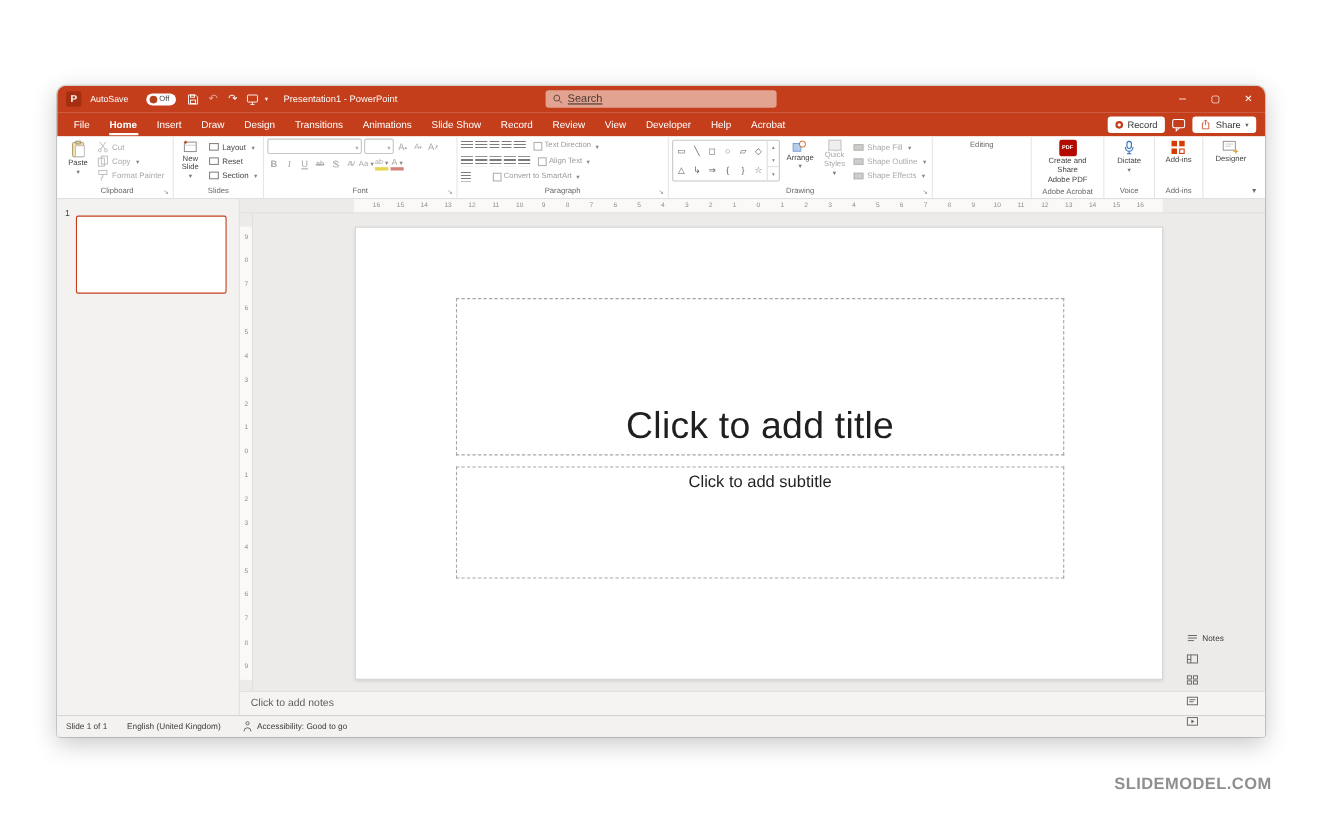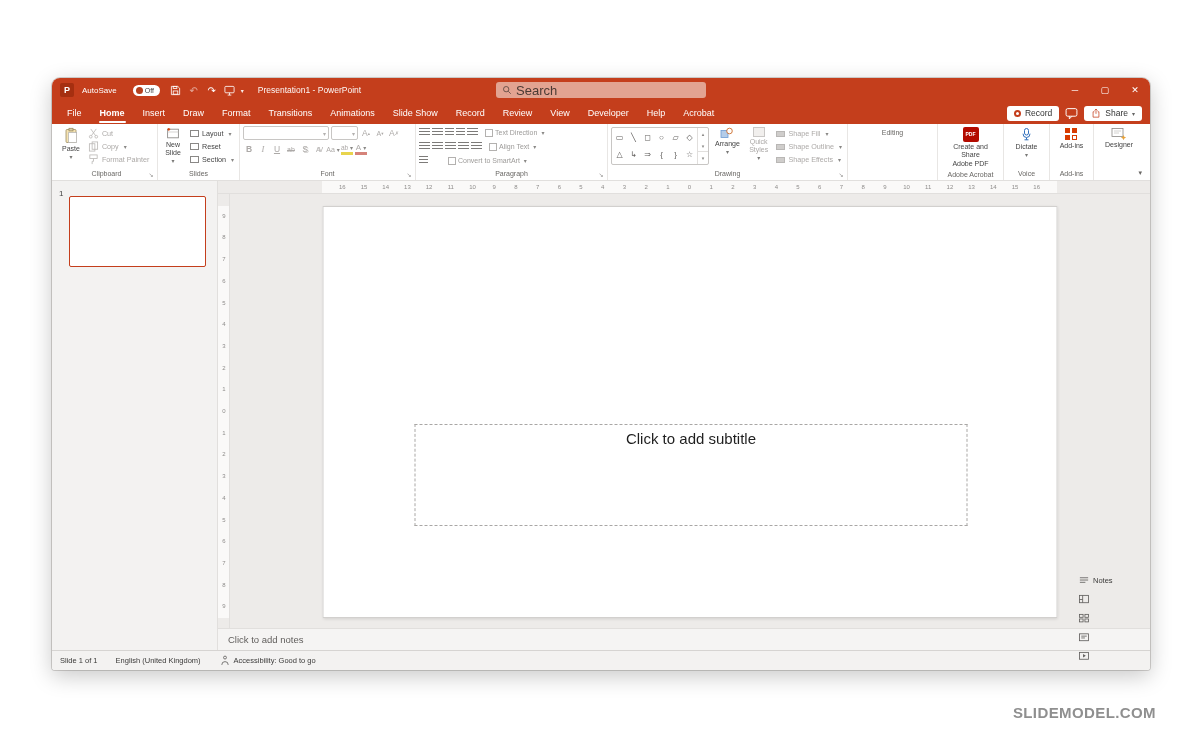--- a/index.html
+++ b/index.html
@@ -24,21 +24,21 @@
   .as-state { font-size:7px; color:#444; }
   .qat-icon { width:16px; height:16px; display:flex; align-items:center; justify-content:center;
               color:#fff; font-size:10px; margin-right:2px; }
   .qat-icon.dim { opacity:.55; }
   .tb-caret { font-size:6px; opacity:.9; margin:0 4px 0 1px; }
   .tb-title { font-size:8.5px; color:rgba(255,255,255,.96); margin-left:10px; white-space:nowrap; }
   .search-pill { position:absolute; left:50%; top:4px; transform:translateX(-50%);
                  width:210px; height:16px; background:#e2a391; border-radius:3px;
                  display:flex; align-items:center; padding:0 6px; gap:4px; }
   .search-pill input { flex:1; border:none; outline:none; background:transparent;
-                       font-size:13px; color:#3f3430; font-family:inherit; }
+                       font-size:10px; color:#3f3430; font-family:inherit;text-decoration:underline; }
   .search-pill input::placeholder { color:#4a3a34; opacity:1; }
   .win-controls { position:absolute; right:0; top:0; height:24px; display:flex; }
   .wc { width:30px; height:24px; display:flex; align-items:center; justify-content:center;
         color:#fff; font-size:9px; }
 
   
   .tabsbar { height:22px; background:#c43e1c; display:flex; align-items:stretch; color:#fff;
              padding-left:6px; flex:none; position:relative; }
   .tab { font-size:9px; padding:0 9px; display:flex; align-items:center; position:relative; white-space:nowrap; }
   .tab.active { font-weight:bold; }
@@ -211,21 +211,21 @@
         <span class="wc">✕</span>
       </span>
     </div>
 
     <div class="tabsbar">
       <div style="display:flex">
           <div class="tab">File</div>
           <div class="tab active">Home</div>
           <div class="tab">Insert</div>
           <div class="tab">Draw</div>
-          <div class="tab">Format</div>
+          <div class="tab">Design</div>
           <div class="tab">Transitions</div>
           <div class="tab">Animations</div>
           <div class="tab">Slide Show</div>
           <div class="tab">Record</div>
           <div class="tab">Review</div>
           <div class="tab">View</div>
           <div class="tab">Developer</div>
           <div class="tab">Help</div>
           <div class="tab">Acrobat</div>
         </div>
@@ -572,20 +572,23 @@
               <span class="tick" style="top: 279.1px;">3</span>
               <span class="tick" style="top: 300.8px;">4</span>
               <span class="tick" style="top: 322.5px;">5</span>
               <span class="tick" style="top: 344.2px;">6</span>
               <span class="tick" style="top: 365.9px;">7</span>
               <span class="tick" style="top: 387.6px;">8</span>
               <span class="tick" style="top: 409.3px;">9</span>
             </div>
           <div class="canvas">
             <div class="slide">
+              <div class="ph ph-title">
+                <span>Click to add title</span>
+              </div>
               <div class="ph ph-subtitle">
                 <span>Click to add subtitle</span>
               </div>
             </div>
           </div>
         </div>
         <div class="notesbar">
           <span>Click to add notes</span>
         </div>
       </div>

